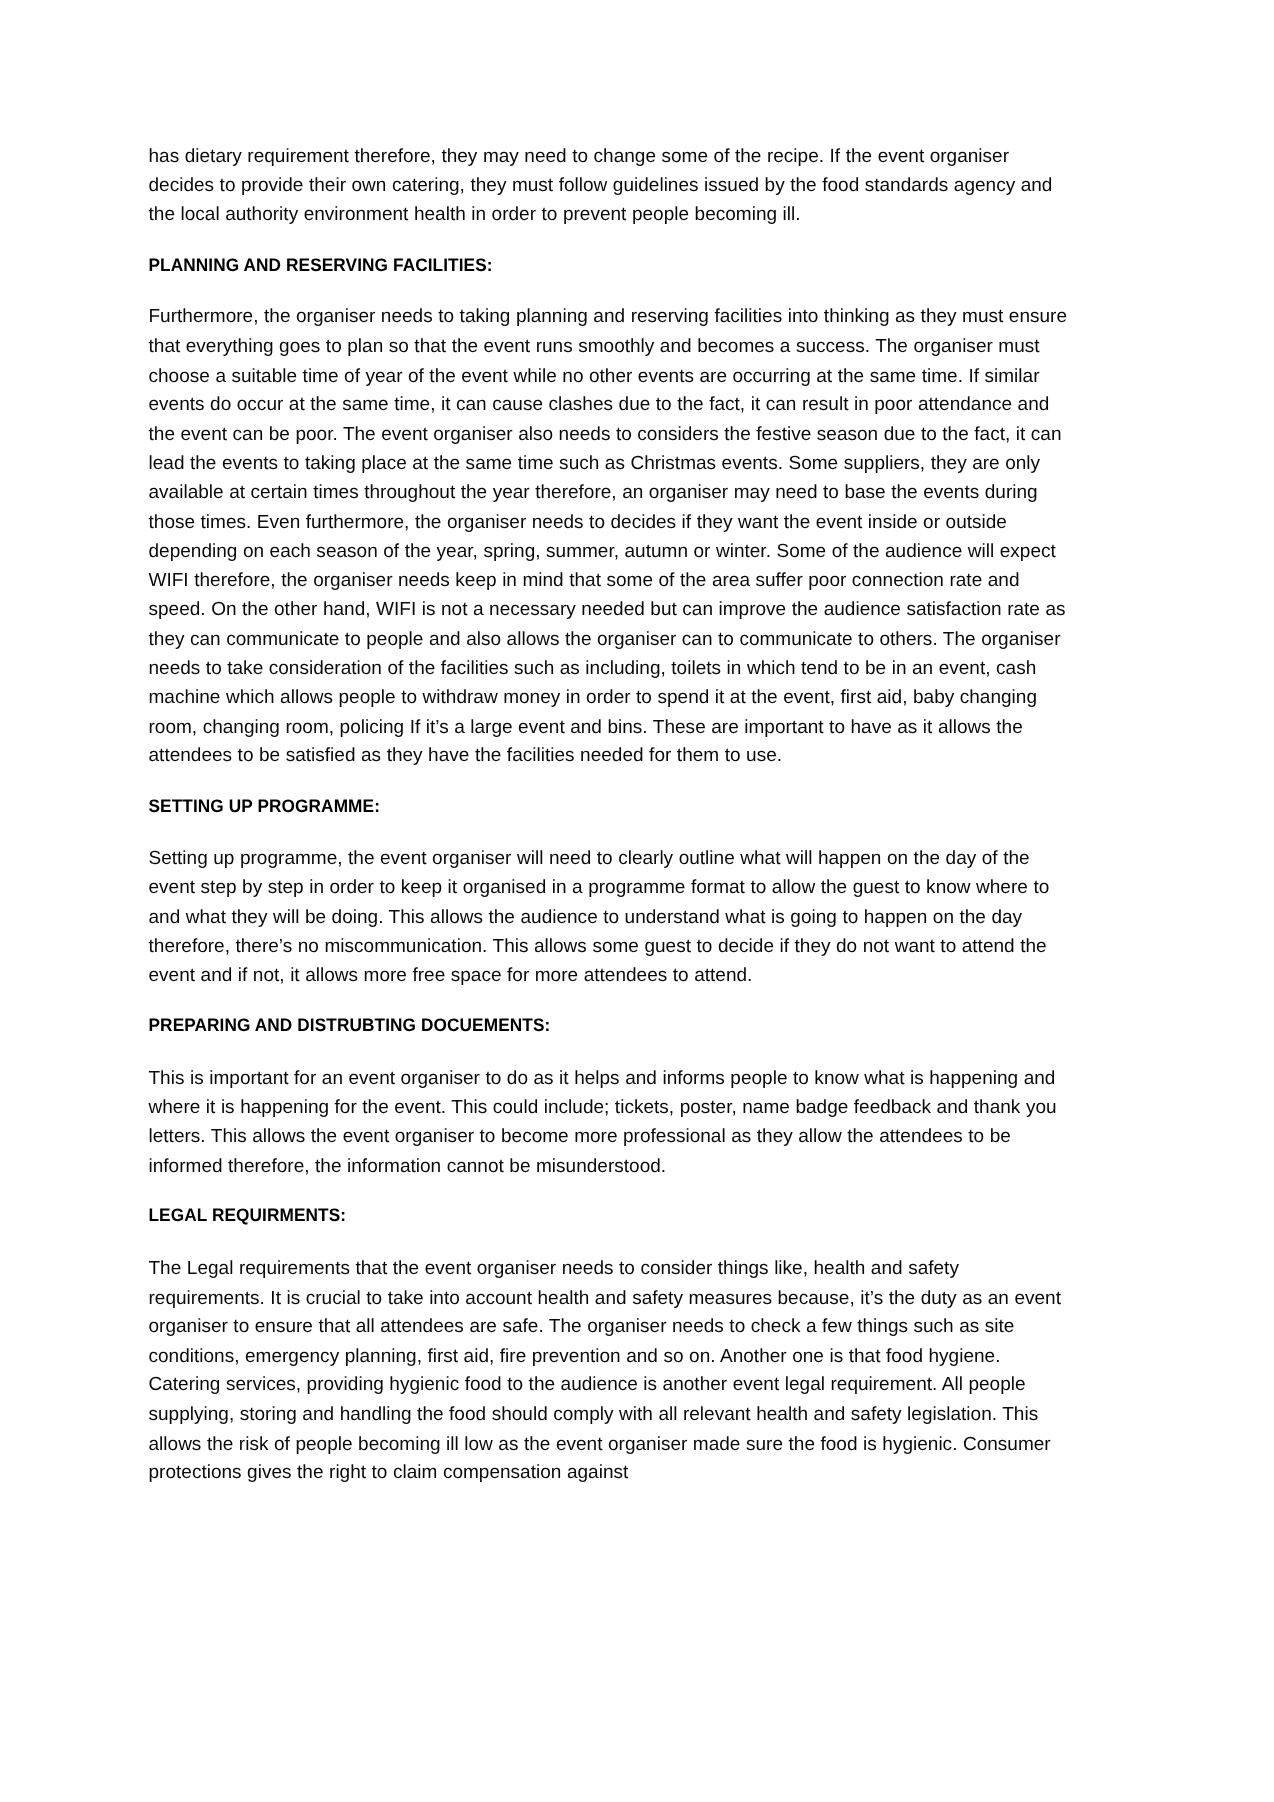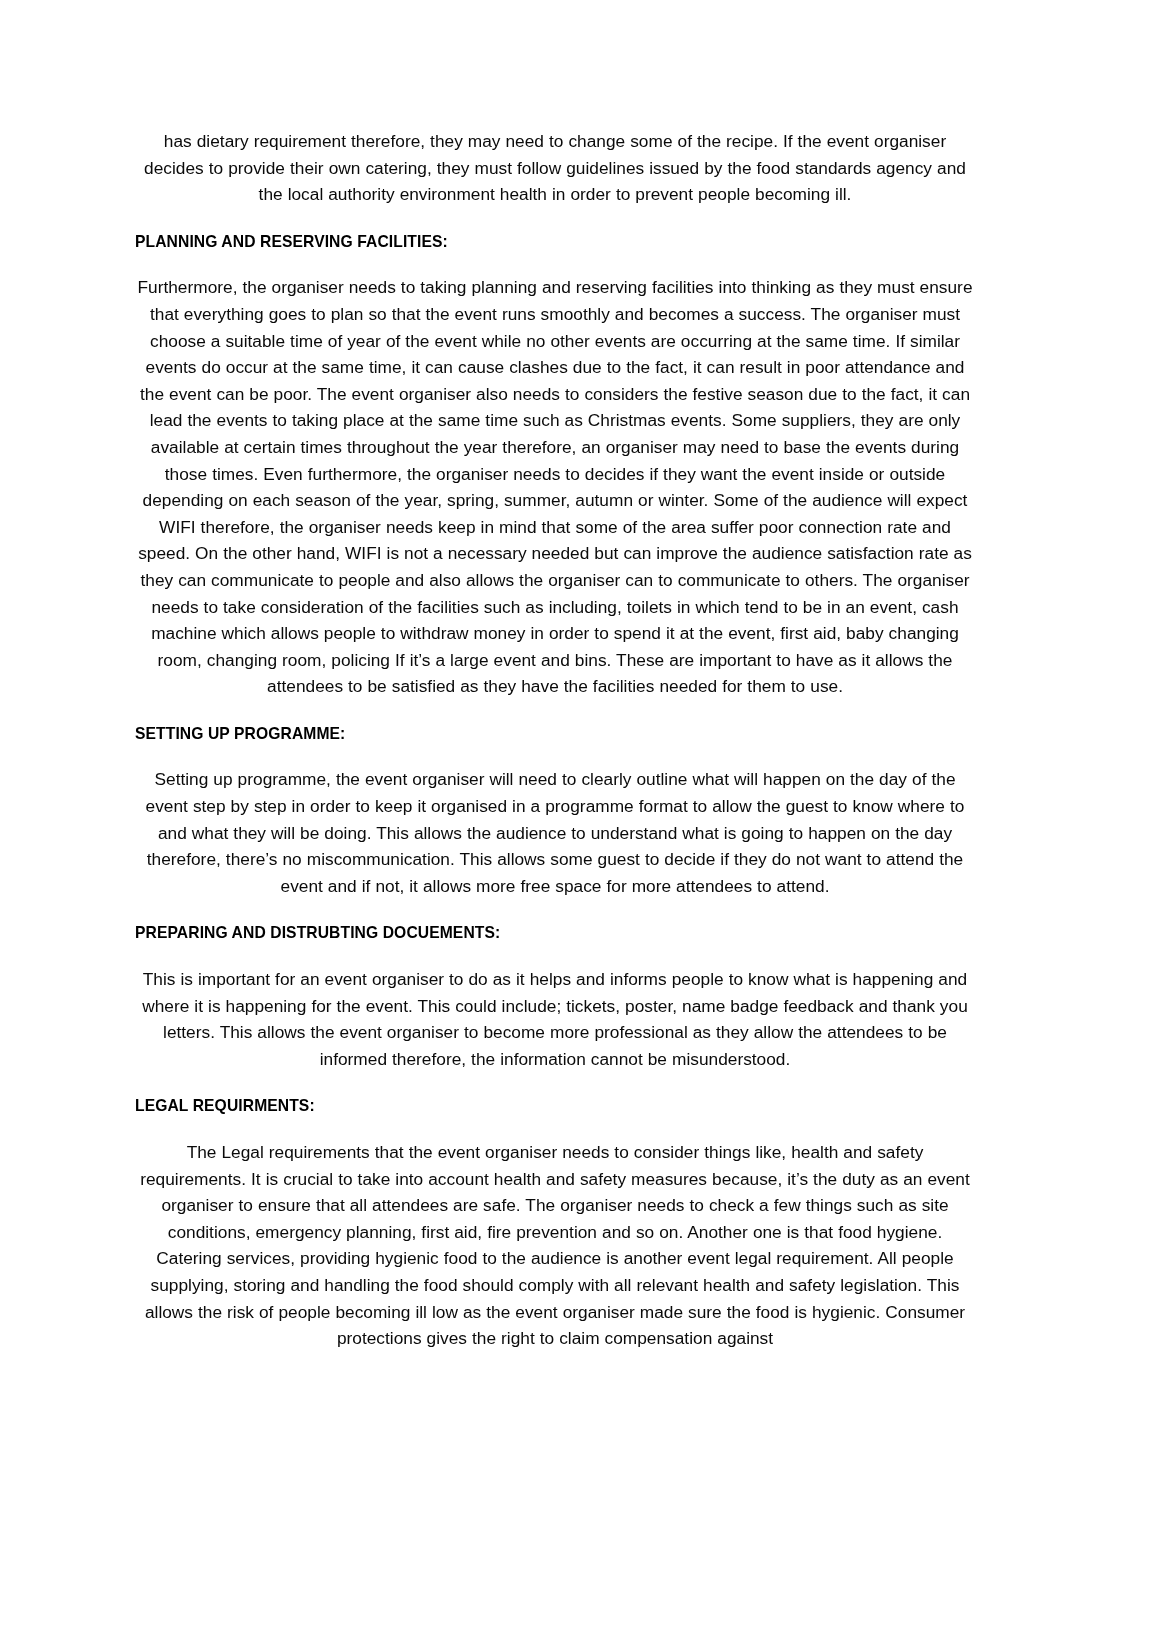--- a/index.html
+++ b/index.html
@@ -23,21 +23,21 @@
   .page-body {
     position: absolute;
     left: 135px;
     top: 128px;
     width: 840px;
   }
   p.para {
     margin: 0 0 20px 0;
     font-size: 17.3px;
     line-height: 26.6px;
-    text-align: center;
+    text-align: left;
     word-spacing: 0.2px;
     letter-spacing: 0.01px;
     color: #0a0a0a;
   }
   p.para:last-child {
     margin-bottom: 0;
   }
   h2.heading {
     margin: 0 0 20px 0;
     font-size: 16.4px;

